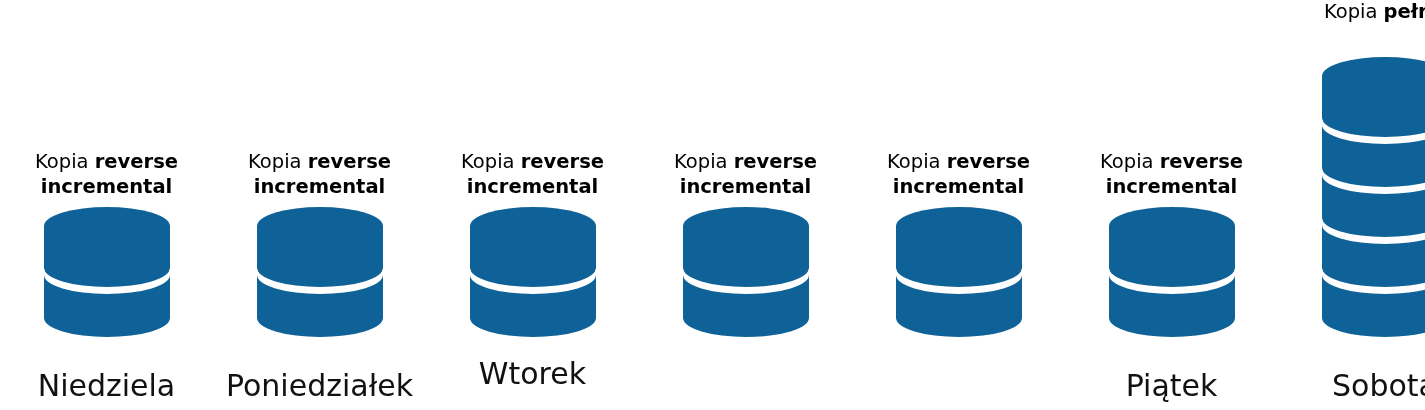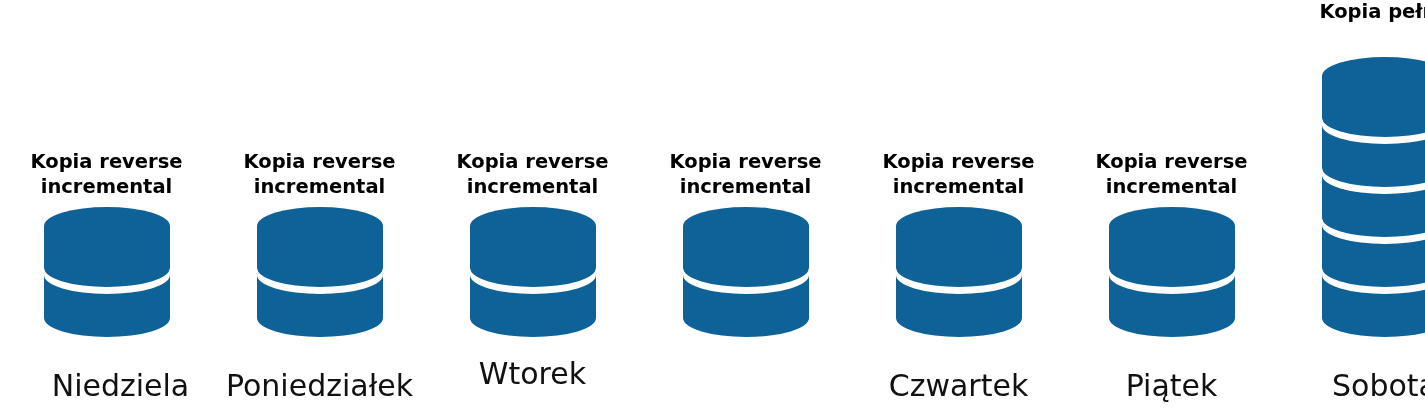--- a/index.html
+++ b/index.html
@@ -37,21 +37,21 @@
     left: 0;
     width: 100%;
     text-align: center;
     font-size: 19.5px;
     line-height: 25px;
     font-weight: 400;
     color: #000000;
     white-space: pre-line;
   }
   .caption .lead {
-    font-weight: 700;
+    font-weight: 400;
   }
   .caption .strong {
     font-weight: 700;
   }
 
   
   .stack {
     position: absolute;
     left: 0;
     width: 100%;
@@ -82,21 +82,21 @@
       <div class="stack" style="top: 207px;">
         <svg width="130" height="138" viewBox="0 0 130 138">
           <g fill="#0E6298">
             <path d="M 2 69 A 63 19 0 0 1 128 69 L 128 111 A 63 19 0 0 1 2 111 Z" fill="#0E6298"></path>
             <path d="M 2 19 A 63 19 0 0 1 128 19 L 128 61 A 63 19 0 0 1 2 61 Z" fill="#0E6298"></path>
             <path d="M 2 61 A 63 19 0 0 0 128 61 L 128 68 A 63 19 0 0 1 2 68 Z" fill="#FFFFFF"></path>
           </g>
         </svg>
       </div>
       <div class="caption" style="top: 149px;"><span class="lead">Kopia </span><span class="strong">reverse incremental</span></div>
-      <div class="day-label" style="top: 367px; padding-left: 14px;">Niedziela</div>
+      <div class="day-label" style="top: 367px;">Niedziela</div>
     </div>
     <div class="day-col" style="left: 213px;">
       <div class="stack" style="top: 207px;">
         <svg width="130" height="138" viewBox="0 0 130 138">
           <g fill="#0E6298">
             <path d="M 2 69 A 63 19 0 0 1 128 69 L 128 111 A 63 19 0 0 1 2 111 Z" fill="#0E6298"></path>
             <path d="M 2 19 A 63 19 0 0 1 128 19 L 128 61 A 63 19 0 0 1 2 61 Z" fill="#0E6298"></path>
             <path d="M 2 61 A 63 19 0 0 0 128 61 L 128 68 A 63 19 0 0 1 2 68 Z" fill="#FFFFFF"></path>
           </g>
         </svg>
@@ -133,21 +133,20 @@
       <div class="stack" style="top: 207px;">
         <svg width="130" height="138" viewBox="0 0 130 138">
           <g fill="#0E6298">
             <path d="M 2 69 A 63 19 0 0 1 128 69 L 128 111 A 63 19 0 0 1 2 111 Z" fill="#0E6298"></path>
             <path d="M 2 19 A 63 19 0 0 1 128 19 L 128 61 A 63 19 0 0 1 2 61 Z" fill="#0E6298"></path>
             <path d="M 2 61 A 63 19 0 0 0 128 61 L 128 68 A 63 19 0 0 1 2 68 Z" fill="#FFFFFF"></path>
           </g>
         </svg>
       </div>
       <div class="caption" style="top: 149px;"><span class="lead">Kopia </span><span class="strong">reverse incremental</span></div>
-      <div class="day-label" style="top: 367px;">Czwartek</div>
     </div>
     <div class="day-col" style="left: 1065px;">
       <div class="stack" style="top: 207px;">
         <svg width="130" height="138" viewBox="0 0 130 138">
           <g fill="#0E6298">
             <path d="M 2 69 A 63 19 0 0 1 128 69 L 128 111 A 63 19 0 0 1 2 111 Z" fill="#0E6298"></path>
             <path d="M 2 19 A 63 19 0 0 1 128 19 L 128 61 A 63 19 0 0 1 2 61 Z" fill="#0E6298"></path>
             <path d="M 2 61 A 63 19 0 0 0 128 61 L 128 68 A 63 19 0 0 1 2 68 Z" fill="#FFFFFF"></path>
           </g>
         </svg>

